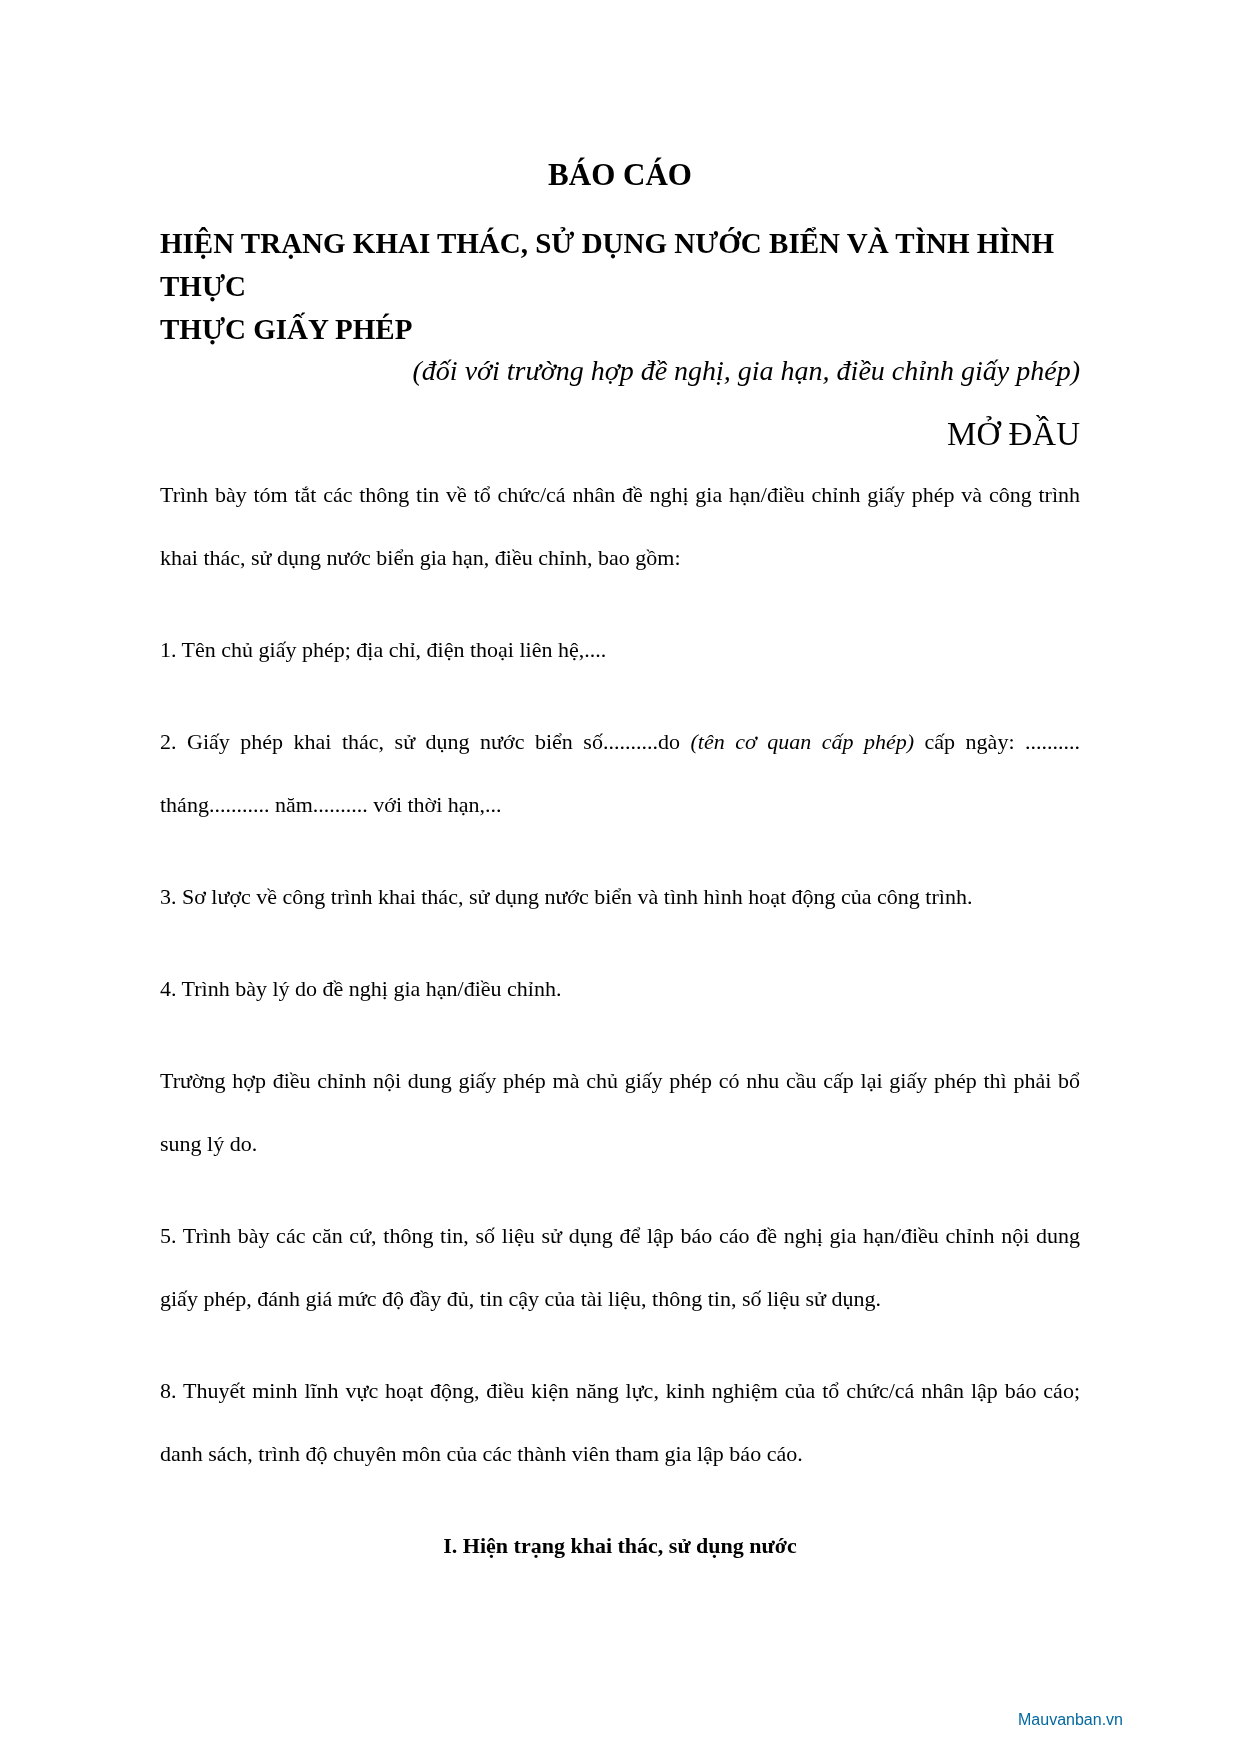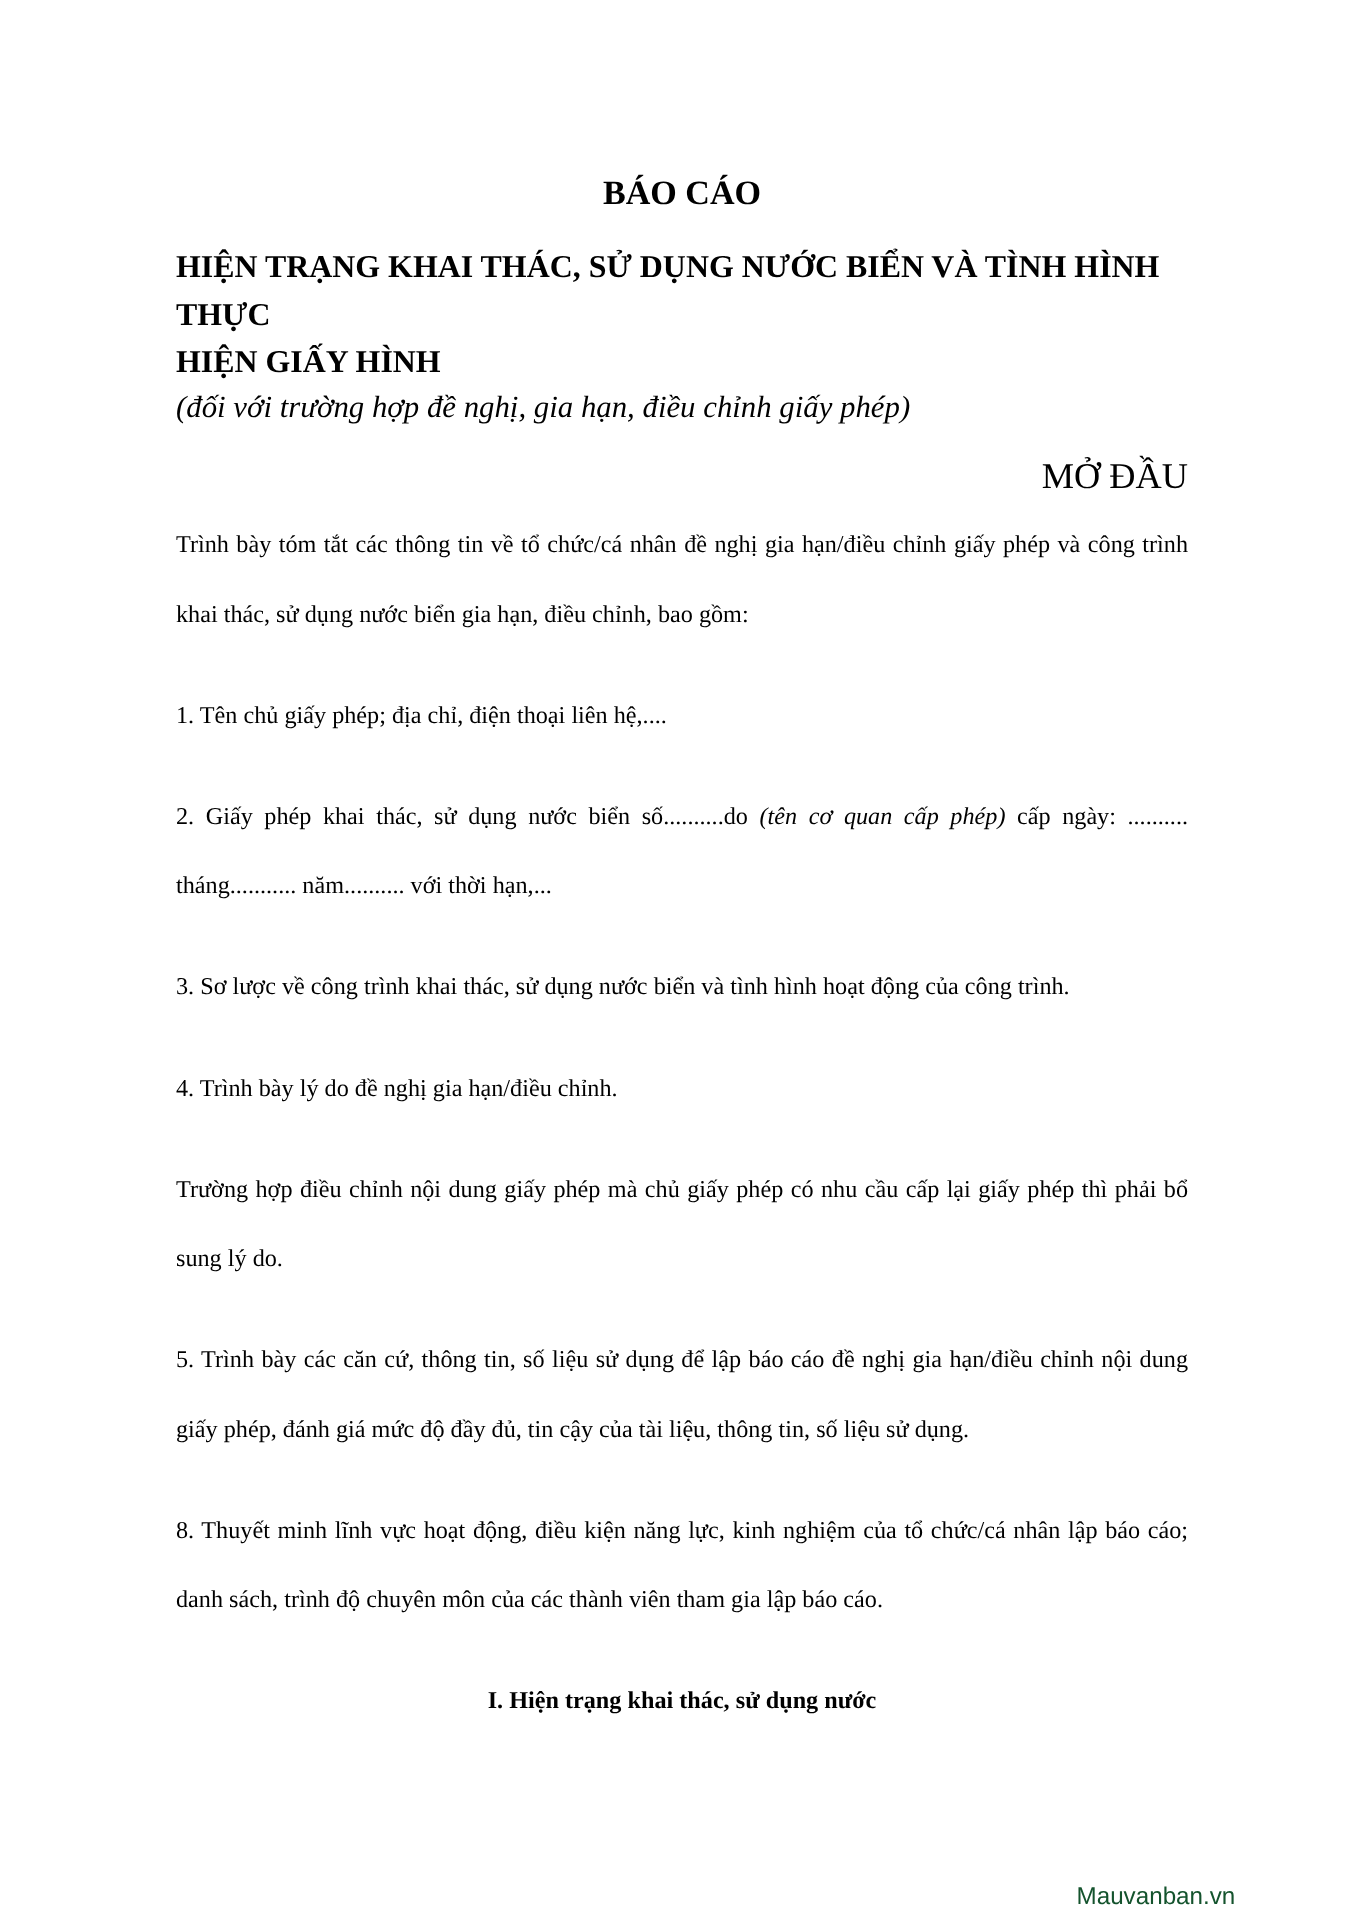--- a/index.html
+++ b/index.html
@@ -27,21 +27,21 @@
   }
   .doc-heading {
     font-size: 29px;
     font-weight: 700;
     line-height: 43px;
     margin: 0;
   }
   .doc-note {
     font-size: 28px;
     font-style: italic;
-    text-align: left;
+    text-align: right;
     line-height: 40px;
     margin: 0;
   }
   .sec-heading {
     font-size: 33px;
     font-weight: 400;
     text-align: right;
     line-height: 38px;
     margin: 24px 0 10px 0;
   }
@@ -53,34 +53,34 @@
   }
   .page p.bold {
     font-weight: 700;
     text-align: center;
   }
   .watermark {
     position: absolute;
     top: 1711px;
     right: 118px;
     font-family: "Liberation Sans", "DejaVu Sans", sans-serif;
-    font-size: 22px;
-    color: #14532d;
+    font-size: 16px;
+    color: #0369a1;
   }
 </style>
 </head>
 <body>
 
 <div class="page">
 
   <div class="doc-title">BÁO CÁO</div>
 
   <div class="doc-heading">
     <div>HIỆN TRẠNG KHAI THÁC, SỬ DỤNG NƯỚC BIỂN VÀ TÌNH HÌNH THỰC</div>
-    <div>HIỆN GIẤY HÌNH</div>
+    <div>THỰC GIẤY PHÉP</div>
   </div>
 
   <div class="doc-note">(đối với trường hợp đề nghị, gia hạn, điều chỉnh giấy phép)</div>
 
   <div class="sec-heading">MỞ ĐẦU</div>
 
   <p>Trình bày tóm tắt các thông tin về tổ chức/cá nhân đề nghị gia hạn/điều chỉnh giấy phép và công trình khai thác, sử dụng nước biển gia hạn, điều chỉnh, bao gồm:</p>
 
   <p>1. Tên chủ giấy phép; địa chỉ, điện thoại liên hệ,....</p>
 

